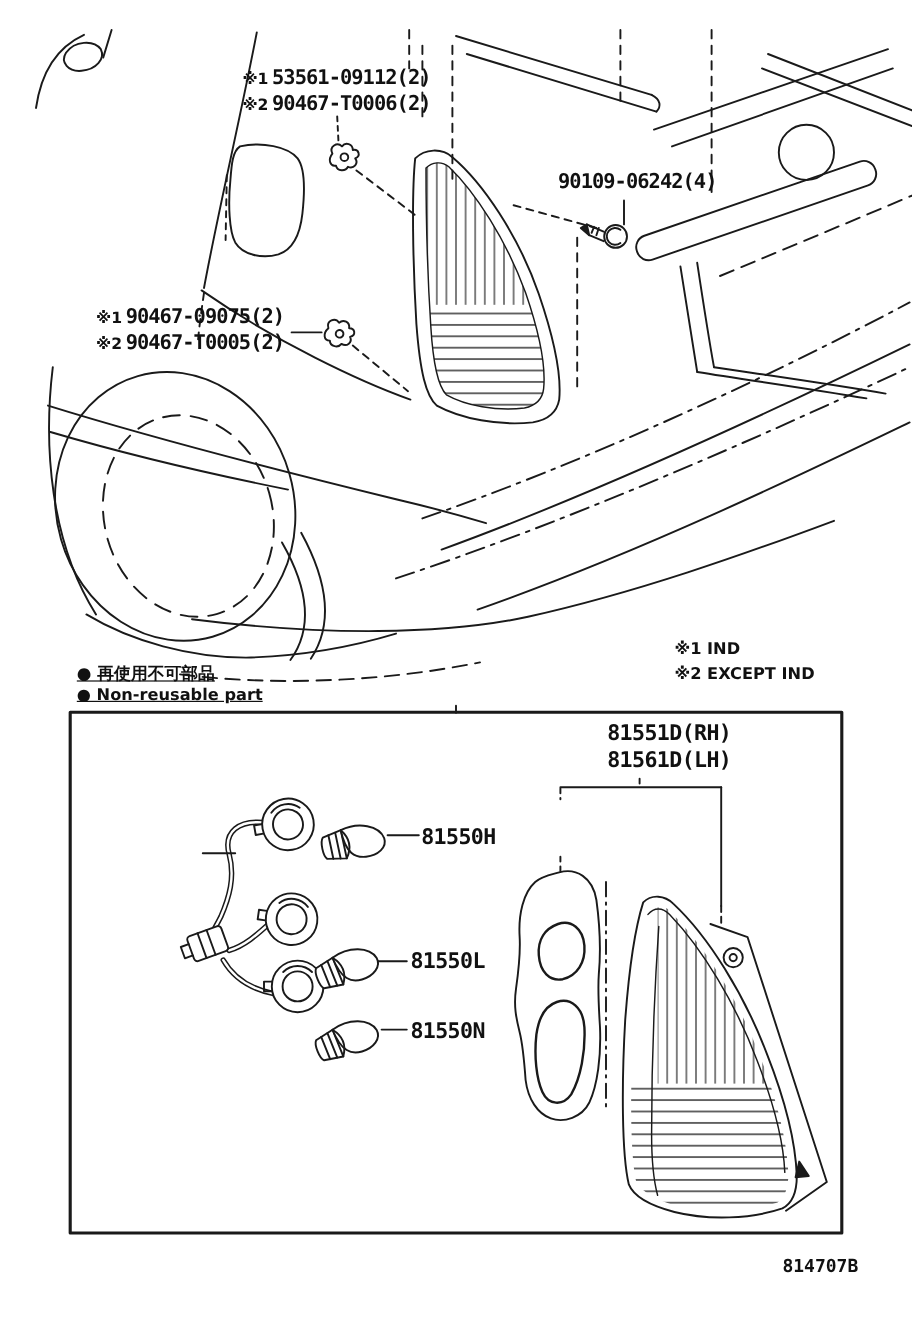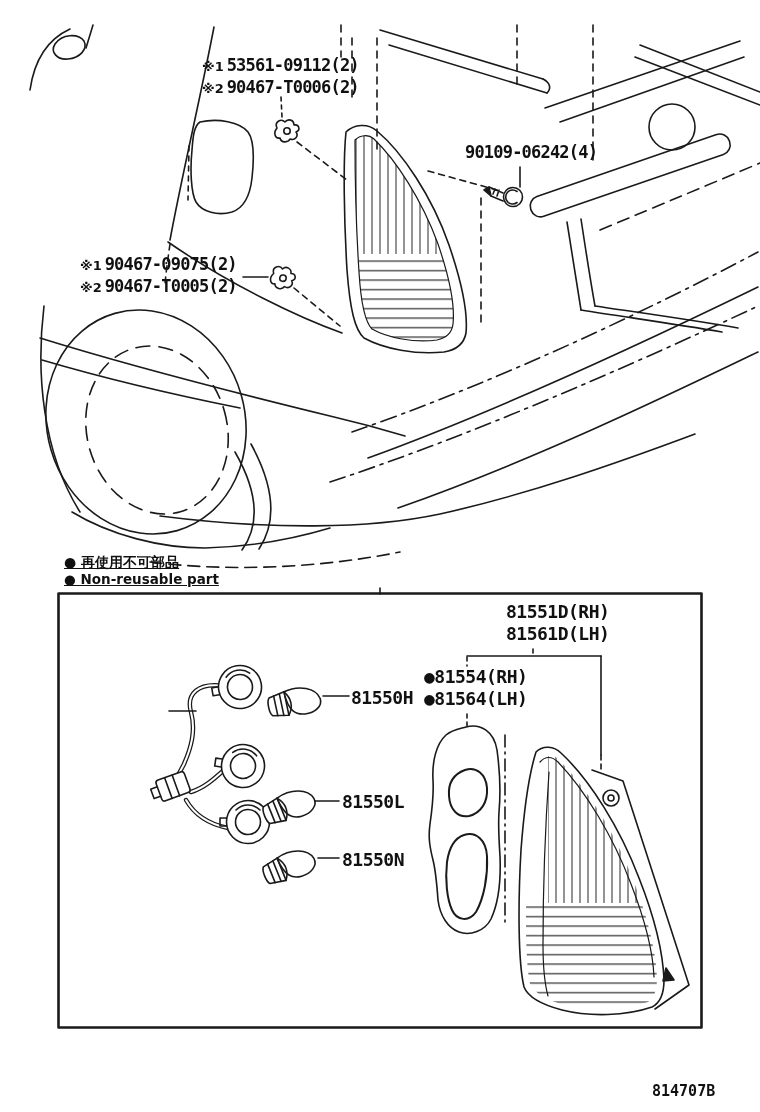--- a/index.html
+++ b/index.html
@@ -7,21 +7,21 @@
          font-family:"DejaVu Sans Mono",monospace;color:#111;}
   svg{position:absolute;left:0;top:0;}
   .callout{position:absolute;white-space:nowrap;color:#111;}
   .row{display:flex;align-items:baseline;gap:3px;height:22px;}
   .pfx{font:bold 13px "DejaVu Sans",sans-serif;}
   .num{font:bold 17px "DejaVu Sans Mono",monospace;letter-spacing:-0.8px;}
   .num-lg{font:bold 18px "DejaVu Sans Mono",monospace;letter-spacing:-0.5px;}
   .note{font:bold 13.5px "DejaVu Sans",sans-serif;line-height:21px;}
   .legend-jp{font:bold 14px "DejaVu Sans",sans-serif;line-height:20px;text-decoration:underline;}
   .legend-en{font:bold 13.5px "DejaVu Sans",sans-serif;line-height:15px;text-decoration:underline;}
-  .code{font:bold 15px "DejaVu Sans Mono",monospace;margin-top:36px;}
+  .code{font:bold 15px "DejaVu Sans Mono",monospace;}
 </style>
 </head>
 <body>
 
 <div class="stage">
 
 <svg width="760" height="1112" viewBox="0 0 760 1112" fill="none" stroke="#1a1a1a" stroke-width="1.6" stroke-linecap="round" stroke-linejoin="round">
   <defs>
     <pattern id="pv" width="8" height="8" patternUnits="userSpaceOnUse">
       <line x1="4" y1="0" x2="4" y2="8" stroke="#2a2a2a" stroke-width="1"></line>
@@ -227,40 +227,36 @@
       <span class="pfx">※2</span>
       <span class="num">90467-T0005(2)</span>
     </div>
   </div>
 
   <div class="callout" style="left:64px;top:552px">
     <div class="legend-jp">● 再使用不可部品</div>
     <div class="legend-en">● Non-reusable part</div>
   </div>
 
+  <div class="callout" style="left:562px;top:531px">
+    <div class="note">※1 IND</div>
+    <div class="note">※2 EXCEPT IND</div>
+  </div>
 
 
   <div class="callout" style="left:506px;top:601px">
     <div class="row">
         <span class="num-lg">81551D(RH)</span>
       </div>
     <div class="row">
         <span class="num-lg">81561D(LH)</span>
       </div>
   </div>
 
 
-  <div class="callout" style="left:424px;top:666px">
-    <div class="row">
-        <span class="num-lg">●81554(RH)</span>
-      </div>
-    <div class="row">
-        <span class="num-lg">●81564(LH)</span>
-      </div>
-  </div>
 
   <div class="callout" style="left:351px;top:687px">
     <div class="row">
         <span class="num-lg">81550H</span>
       </div>
   </div>
 
   <div class="callout" style="left:342px;top:791px">
     <div class="row">
         <span class="num-lg">81550L</span>

